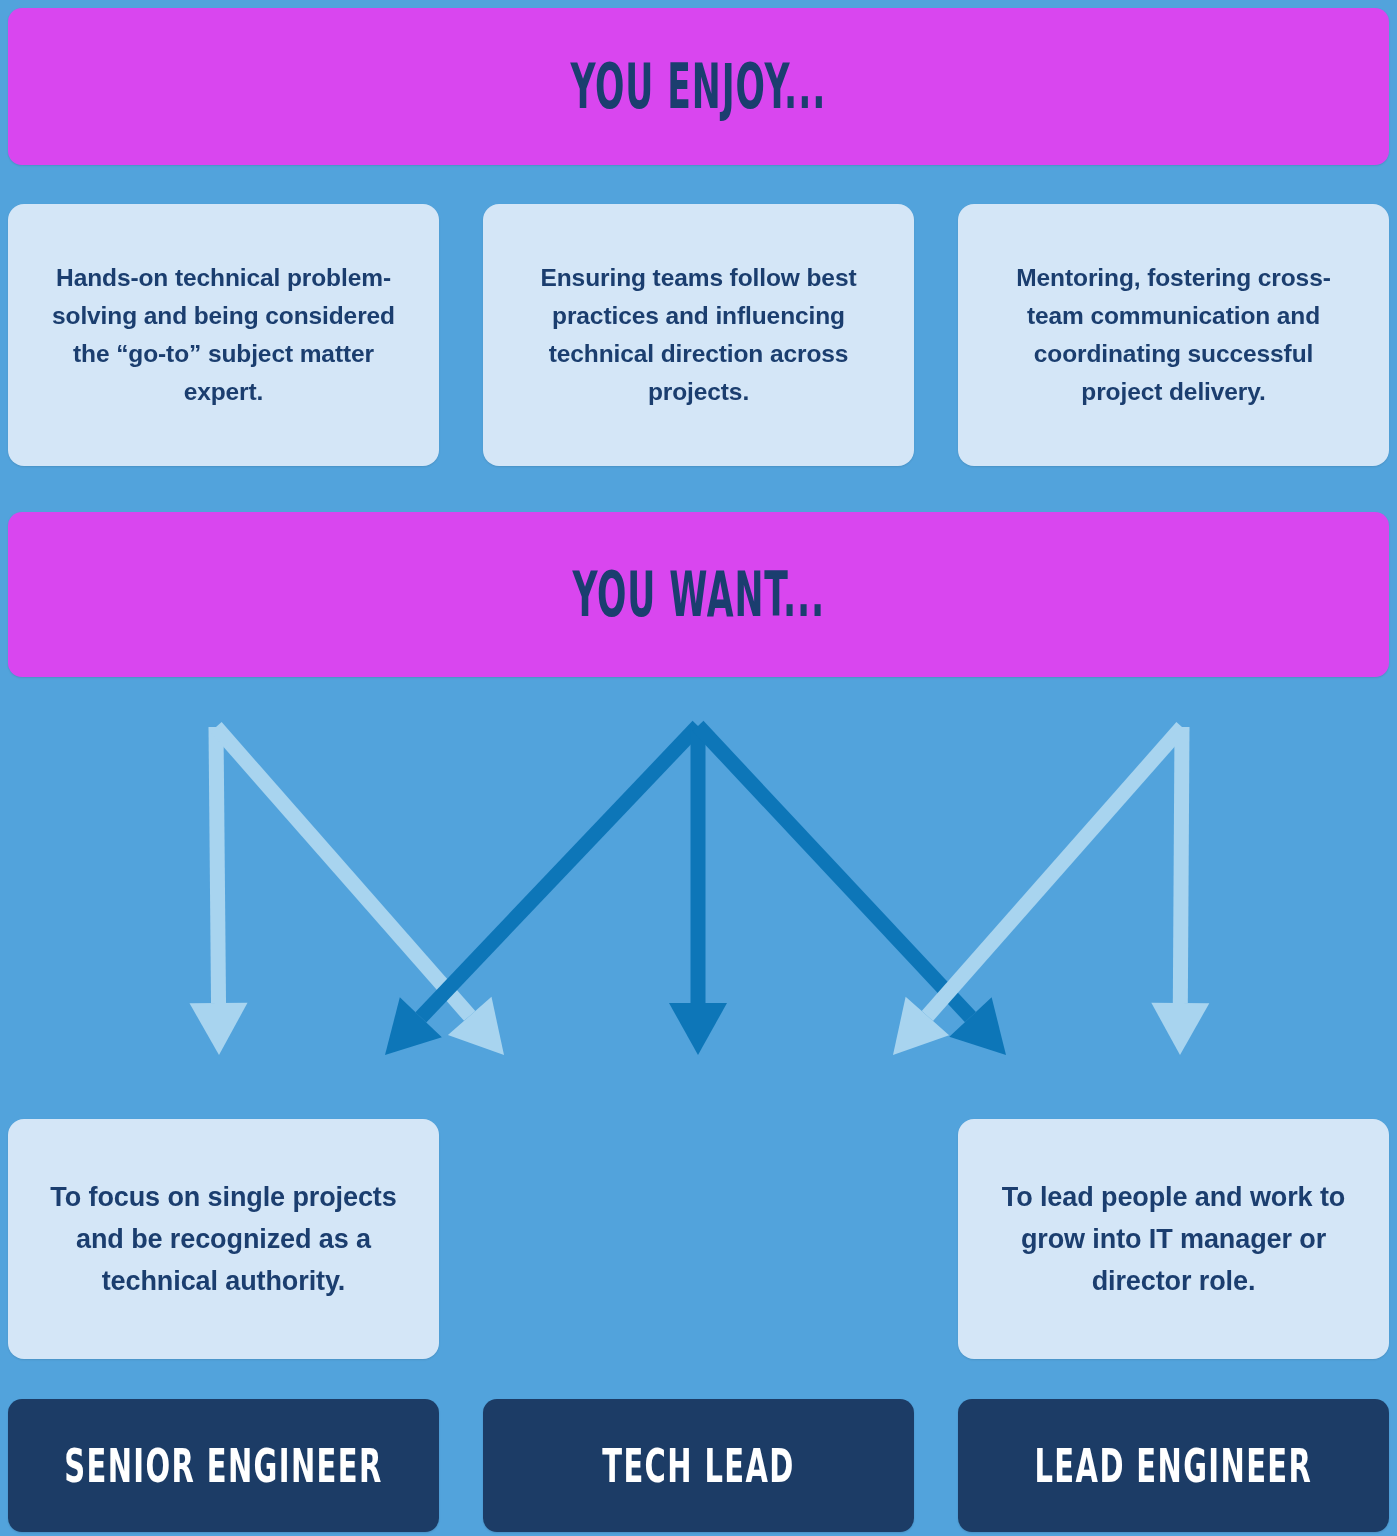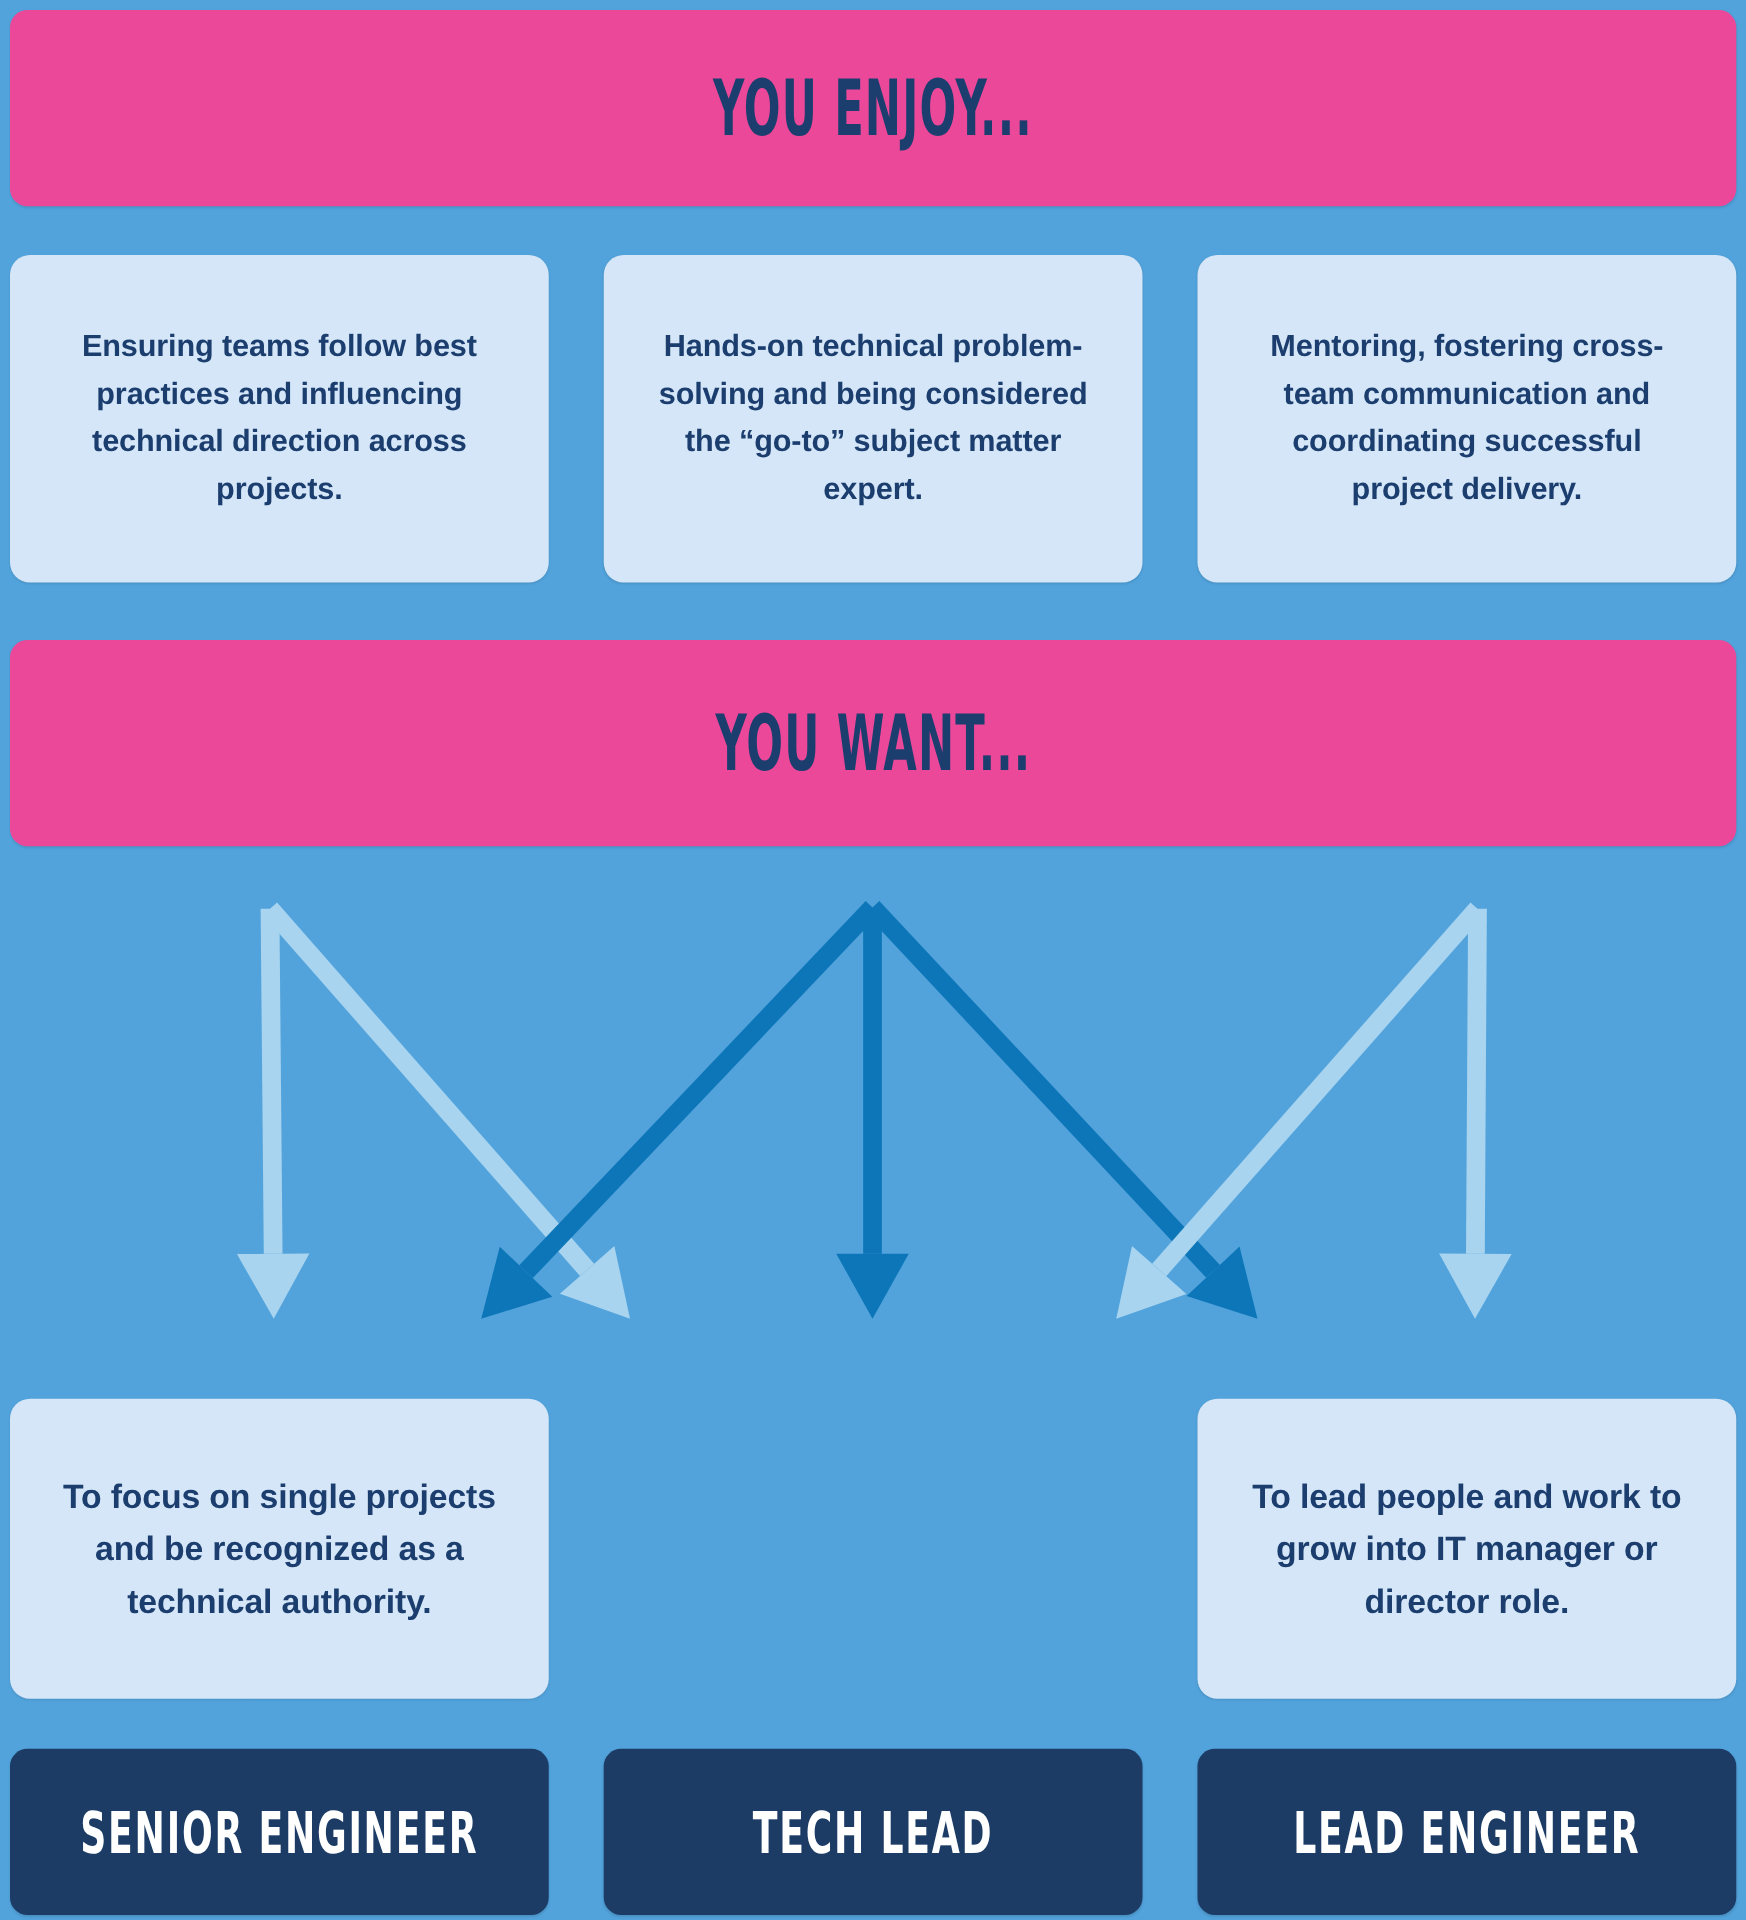--- a/index.html
+++ b/index.html
@@ -18,21 +18,21 @@
     width: 1397px;
     height: 1536px;
     background: #52a3dc;
   }
 
   
   .banner {
     position: absolute;
     left: 8px;
     width: 1381px;
-    background: #ec4899;
+    background: #d946ef;
     border-radius: 14px;
     display: flex;
     align-items: center;
     justify-content: center;
     box-shadow: 0 1px 2px rgba(0,0,0,0.10);
   }
   .banner-title {
     font-family: "Liberation Sans Narrow", "DejaVu Sans Condensed", "Liberation Sans", sans-serif;
     font-weight: bold;
     font-size: 62px;
@@ -125,24 +125,24 @@
 <body>
 
 <div class="page">
 
   <div class="banner" id="banner-enjoy">
     <div class="banner-title">YOU ENJOY...</div>
   </div>
 
   <div class="card-row" id="enjoy-row">
     <div class="card">
+      <div class="card-text">Hands-on technical problem-solving and being considered the “go-to” subject matter expert.</div>
+    </div>
+    <div class="card">
       <div class="card-text">Ensuring teams follow best practices and influencing technical direction across projects.</div>
-    </div>
-    <div class="card">
-      <div class="card-text">Hands-on technical problem-solving and being considered the “go-to” subject matter expert.</div>
     </div>
     <div class="card">
       <div class="card-text">Mentoring, fostering cross-team communication and coordinating successful project delivery.</div>
     </div>
   </div>
 
   <div class="banner" id="banner-want">
     <div class="banner-title">YOU WANT...</div>
   </div>
 

